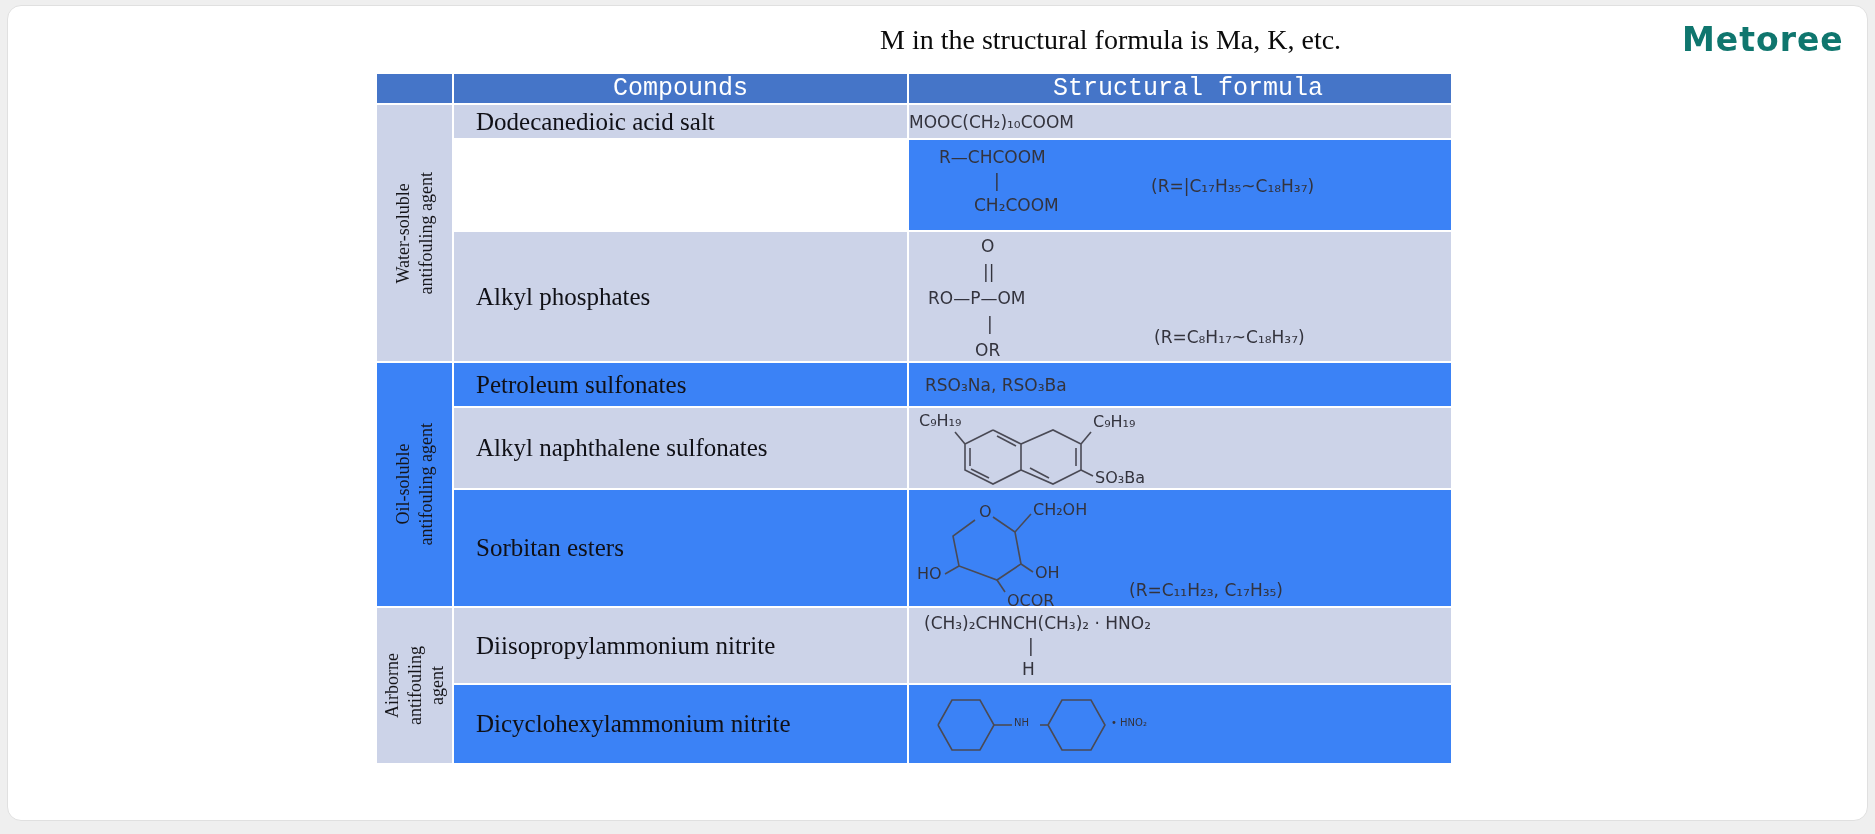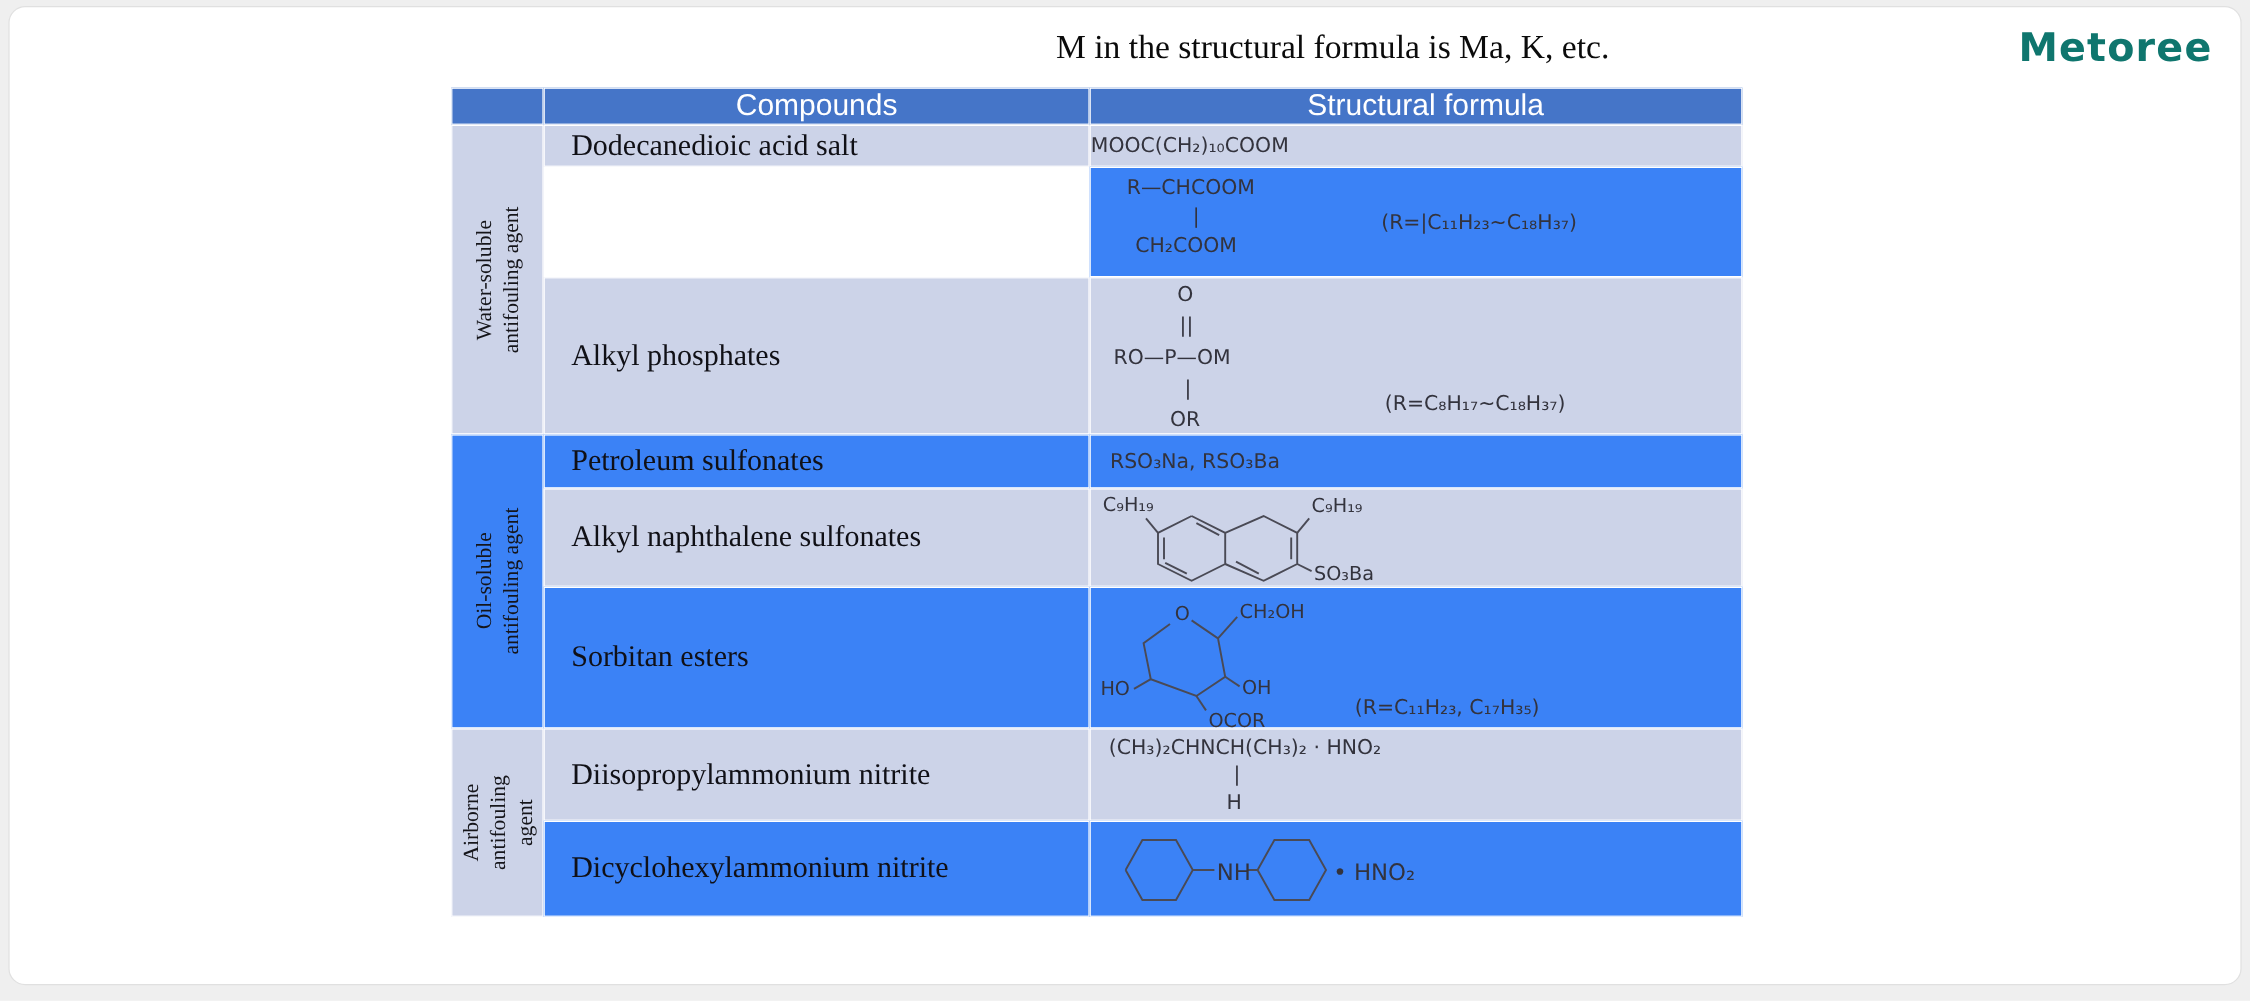--- a/index.html
+++ b/index.html
@@ -10,39 +10,39 @@
   .annotation{position:absolute;left:880px;top:24px;font-size:28px;color:#0b0b0b;
         font-family:"Liberation Serif",serif;white-space:nowrap;}
   .watermark{position:absolute;left:1682px;top:20px;font-family:"DejaVu Sans",sans-serif;
         font-weight:bold;font-size:33px;color:#0f766e;letter-spacing:1px;}
   
   .tbl{position:absolute;left:376px;top:73px;display:grid;
        grid-template-columns:77px 455px 544px;
        grid-template-rows:31px 35px 92px 131px 45px 82px 118px 77px 80px;}
   .cell{border:1.5px solid #ffffff;box-sizing:border-box;position:relative;}
   .hdr{background:#4575c8;color:#ffffff;display:flex;align-items:center;justify-content:center;
-       font-size:25px;font-family:Liberation Sans, sans-serif;}
+       font-size:25px;font-family:Liberation Mono, monospace;}
   .dark{background:#ccd3e8;}
   .light{background:#3b82f6;}
   .glabel{display:flex;align-items:center;justify-content:center;}
   .vlabel{writing-mode:vertical-rl;transform:rotate(180deg);text-align:center;
           font-family:"Liberation Serif",serif;font-size:18px;line-height:1.25;color:#15151a;}
   .vlabel span{display:block;white-space:nowrap;}
   .comp{display:flex;align-items:center;padding-left:22px;font-size:25px;color:#101016;
         font-family:"Liberation Serif",serif;}
   .formula{font-family:"DejaVu Sans",sans-serif;color:#33333d;font-size:17px;}
   .fcenter{display:flex;align-items:center;}
   .fline{white-space:pre;line-height:24px;}
   .r3 .fline{line-height:26px;}
   .r7 .fline{line-height:23px;}
   .fnote{position:absolute;white-space:nowrap;font-family:"DejaVu Sans",sans-serif;
          color:#33333d;font-size:17px;}
   .chem-label{position:absolute;white-space:nowrap;font-family:"DejaVu Sans",sans-serif;
          color:#33333d;font-size:16px;line-height:1;}
-  .small-label{font-size:19px;}
+  .small-label{font-size:10px;}
   .struct-svg{position:absolute;left:0;top:0;}
   .struct-svg line,.struct-svg polyline{stroke:#4a4a55;stroke-width:1.6;fill:none;}
 </style>
 </head>
 <body>
 
 <div class="page">
   <div class="card"></div>
 
   <div class="annotation">M in the structural formula is Ma, K, etc.</div>
@@ -100,22 +100,22 @@
         <span>Dicyclohexylammonium nitrite</span>
       </div>
 
     <div class="cell dark formula fcenter" style="grid-row:2;grid-column:3;">
       <span class="fline">MOOC(CH₂)₁₀COOM</span>
     </div>
 
     <div class="cell light formula" style="grid-row:3;grid-column:3;padding-top:5px;">
       <div class="fline" style="padding-left:30px;">R—CHCOOM</div>
       <div class="fline" style="padding-left:85px;">|</div>
-      <div class="fline" style="padding-left:37px;">CH₂COOM</div>
-      <div class="fnote" style="left:242px;top:36px;">(R=|C₁₁H₂₃~C₁₈H₃₇)</div>
+      <div class="fline" style="padding-left:65px;">CH₂COOM</div>
+      <div class="fnote" style="left:242px;top:36px;">(R=|C₁₇H₃₅~C₁₈H₃₇)</div>
     </div>
 
     <div class="cell dark formula r3" style="grid-row:4;grid-column:3;padding-top:1px;">
       <div class="fline" style="padding-left:72px;">O</div>
       <div class="fline" style="padding-left:74px;">||</div>
       <div class="fline" style="padding-left:19px;">RO—P—OM</div>
       <div class="fline" style="padding-left:78px;">|</div>
       <div class="fline" style="padding-left:66px;">OR</div>
       <div class="fnote" style="left:245px;top:95px;">(R=C₈H₁₇~C₁₈H₃₇)</div>
     </div>

